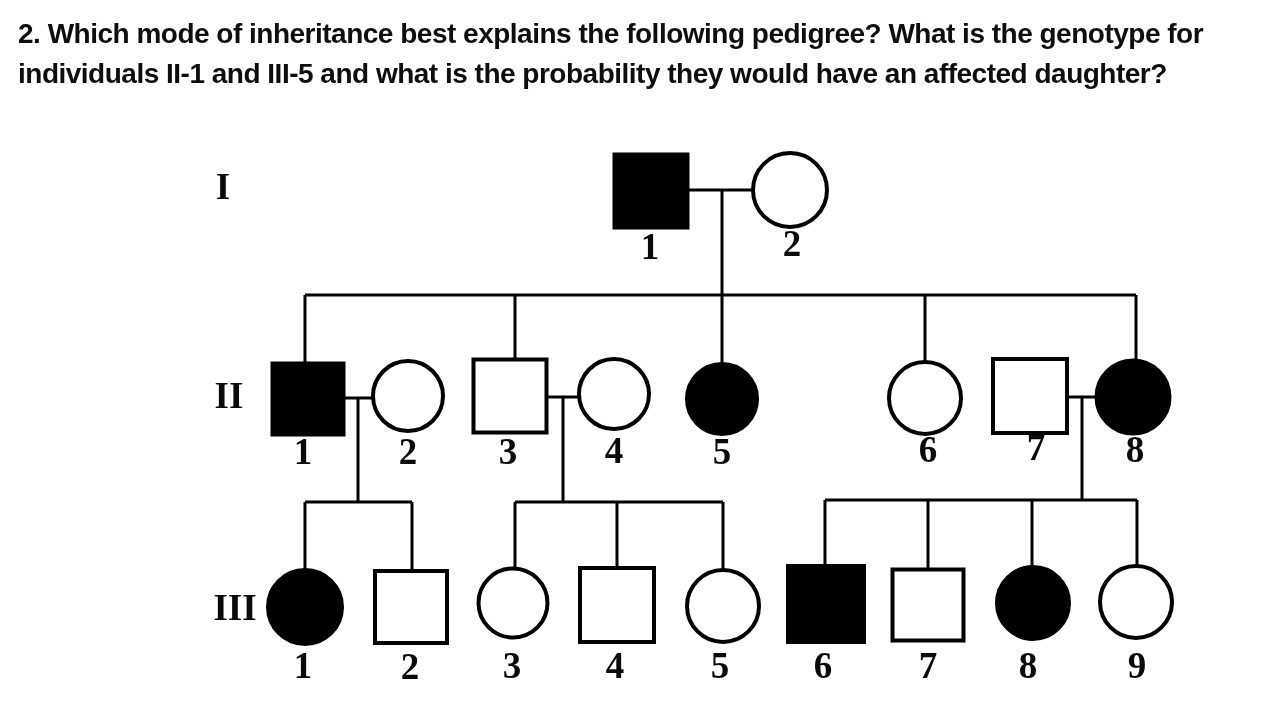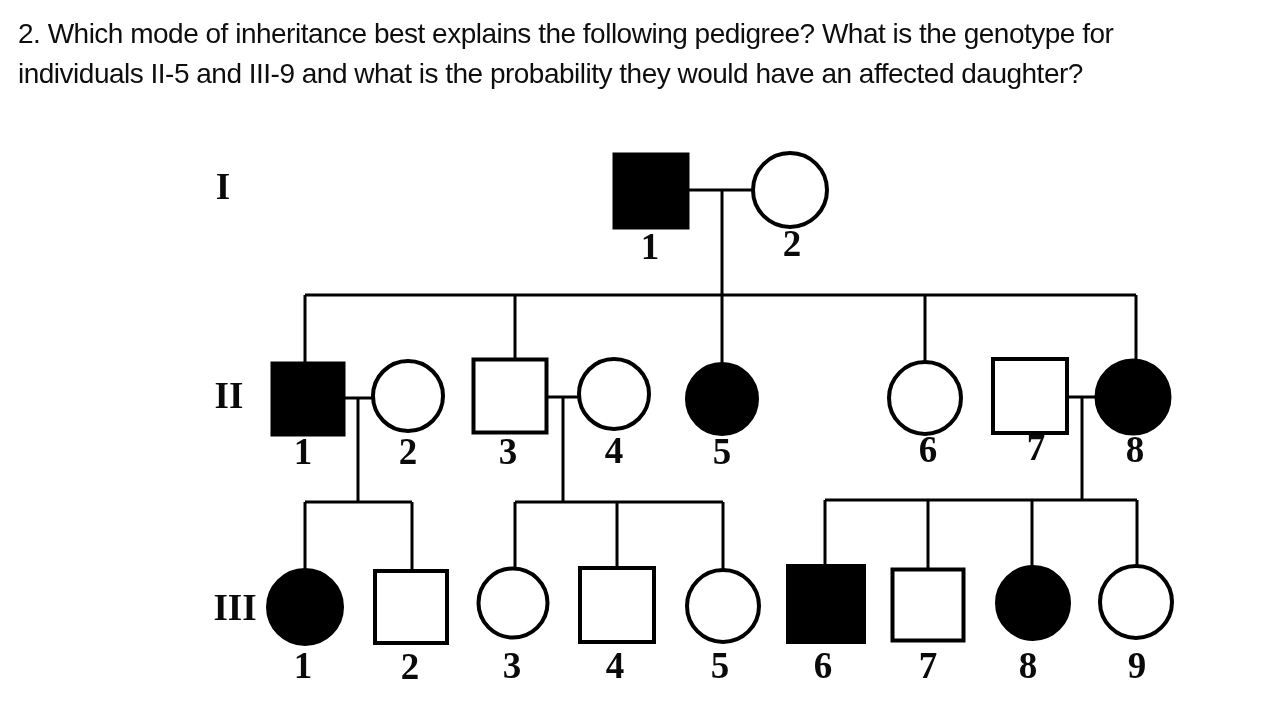--- a/index.html
+++ b/index.html
@@ -15,21 +15,21 @@
     overflow: hidden;
     font-family: "Liberation Sans", sans-serif;
   }
   .question {
     position: absolute;
     left: 18px;
     top: 14px;
     width: 1240px;
     font-size: 28px;
     line-height: 40px;
-    font-weight: normal;
+    font-weight: bold;
     letter-spacing: -0.5px;
     color: #0e0e0e;
   }
   .pedigree-svg {
     position: absolute;
     left: 0;
     top: 0;
   }
   .gen-label {
     font-family: "Liberation Serif", serif;
@@ -45,21 +45,21 @@
     fill: #0a0a0a;
     text-anchor: middle;
   }
 </style>
 </head>
 <body>
 
 <div class="page">
   <div class="question">
     <div>2. Which mode of inheritance best explains the following pedigree?  What is the genotype for</div>
-    <div>individuals II-5 and III-9 and what is the probability they would have an affected daughter?</div>
+    <div>individuals II-1 and III-5 and what is the probability they would have an affected daughter?</div>
   </div>
   <svg id="pedigree" class="pedigree-svg" width="1268" height="724" viewBox="0 0 1268 724" xmlns="http://www.w3.org/2000/svg">
       <line x1="688" y1="190" x2="753" y2="190" stroke="#000000" stroke-width="3"></line>
       <line x1="722" y1="190" x2="722" y2="366" stroke="#000000" stroke-width="3"></line>
       <line x1="305" y1="295" x2="1136" y2="295" stroke="#000000" stroke-width="3"></line>
       <line x1="305" y1="295" x2="305" y2="366" stroke="#000000" stroke-width="3"></line>
       <line x1="515" y1="295" x2="515" y2="362" stroke="#000000" stroke-width="3"></line>
       <line x1="925" y1="295" x2="925" y2="364" stroke="#000000" stroke-width="3"></line>
       <line x1="1136" y1="295" x2="1136" y2="363" stroke="#000000" stroke-width="3"></line>
       <line x1="344" y1="398" x2="374" y2="398" stroke="#000000" stroke-width="3"></line>

